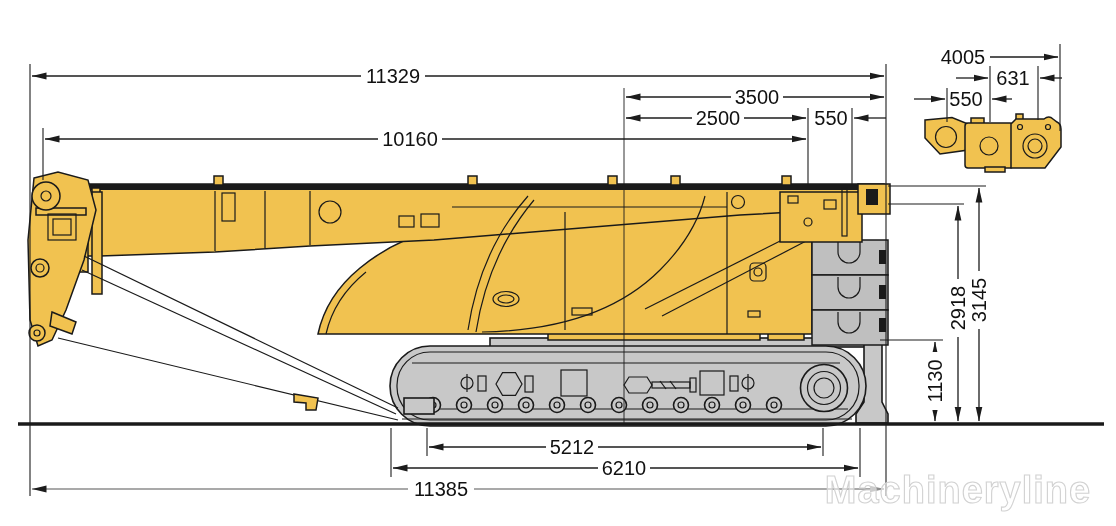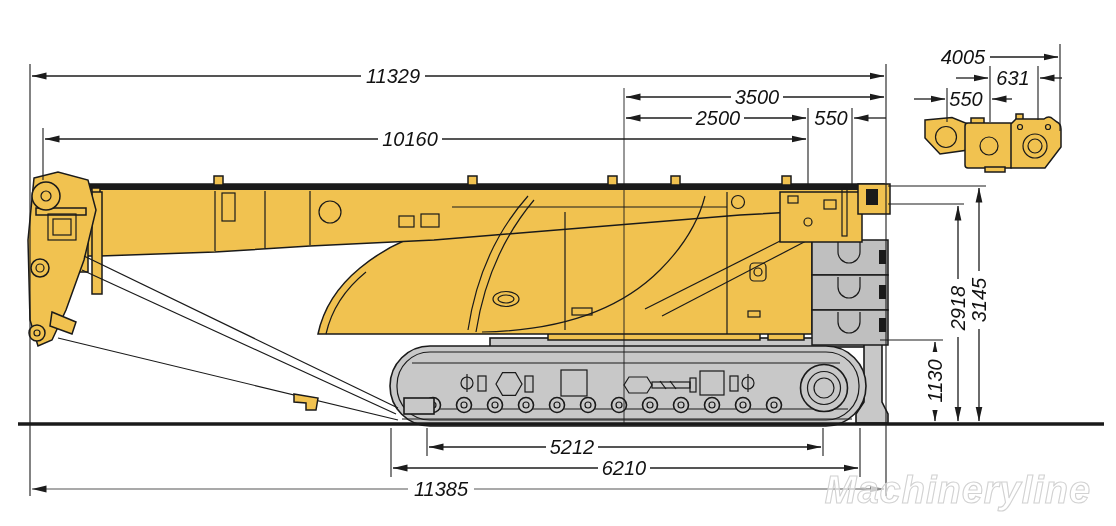--- a/index.html
+++ b/index.html
@@ -1,16 +1,16 @@
 <!DOCTYPE html>
 <html><head>
 <meta charset="utf-8">
 <style>
   html,body{margin:0;padding:0;background:#ffffff;}
-  .stage{width:1116px;height:526px;position:relative;background:#fff;overflow:hidden;font-style:italic;}
+  .stage{width:1116px;height:526px;position:relative;background:#fff;overflow:hidden;}
   svg{display:block;}
   .dimtext{font-family:"Liberation Sans","DejaVu Sans",sans-serif;font-size:20px;fill:#111;}
   .wm{font-family:"Liberation Sans","DejaVu Sans",sans-serif;font-size:38px;font-weight:bold;
       fill:#ffffff;fill-opacity:.55;stroke:#d2d2d2;stroke-width:1.1;letter-spacing:1px;}
   .yel{fill:#F1C250;stroke:#1a1a1a;stroke-width:1.5;}
   .gry{fill:#C8C8C8;stroke:#1a1a1a;stroke-width:1.6;}
   .gry2{fill:#BFBFBF;stroke:#1a1a1a;stroke-width:1.5;}
   .dln{stroke:#1c1c1c;stroke-width:1.3;fill:none;}
   .eln{stroke:#1c1c1c;stroke-width:1.1;fill:none;}
   .thin{stroke:#1a1a1a;stroke-width:1.2;fill:none;}

